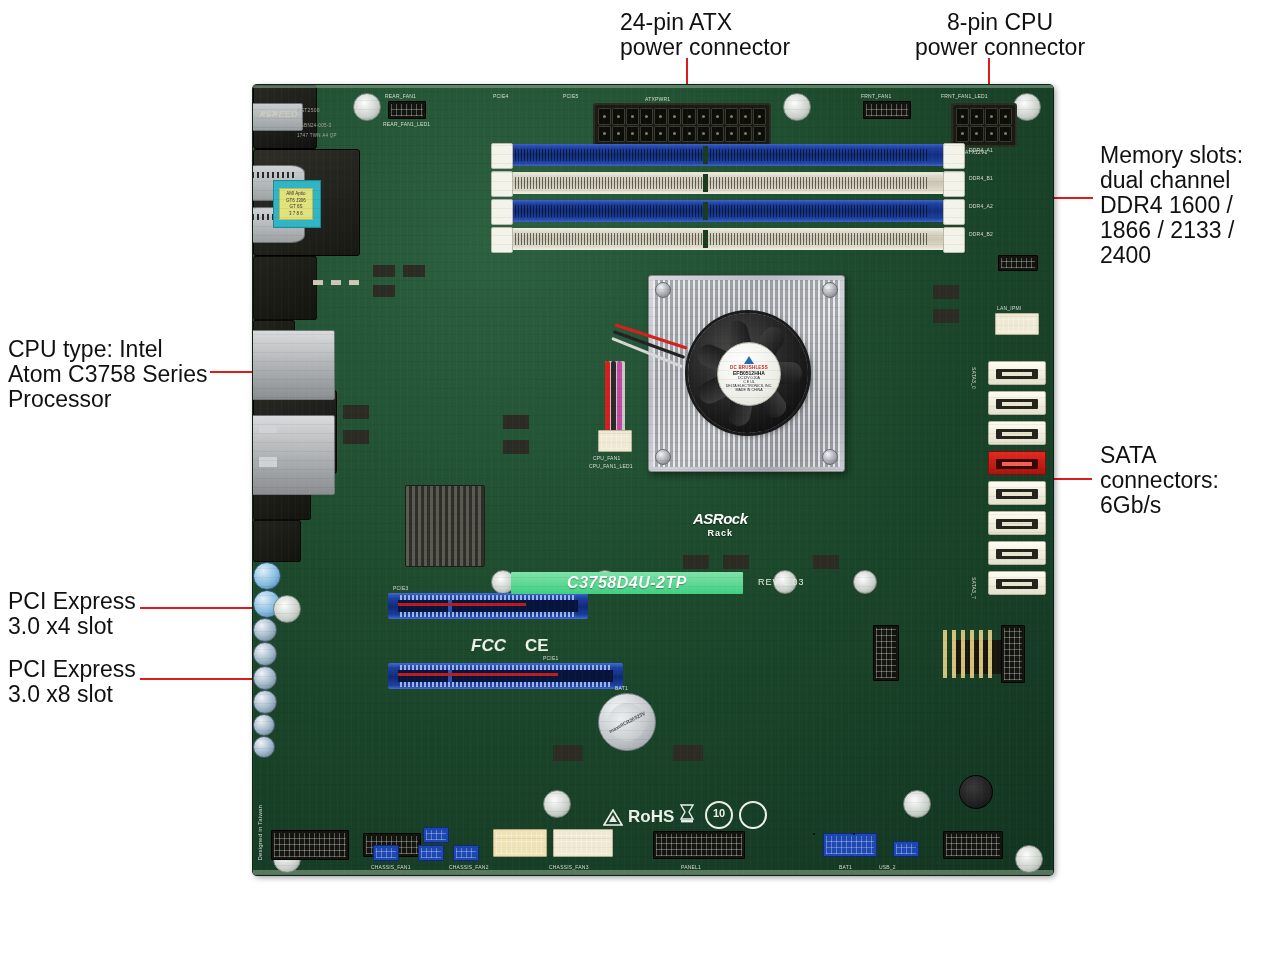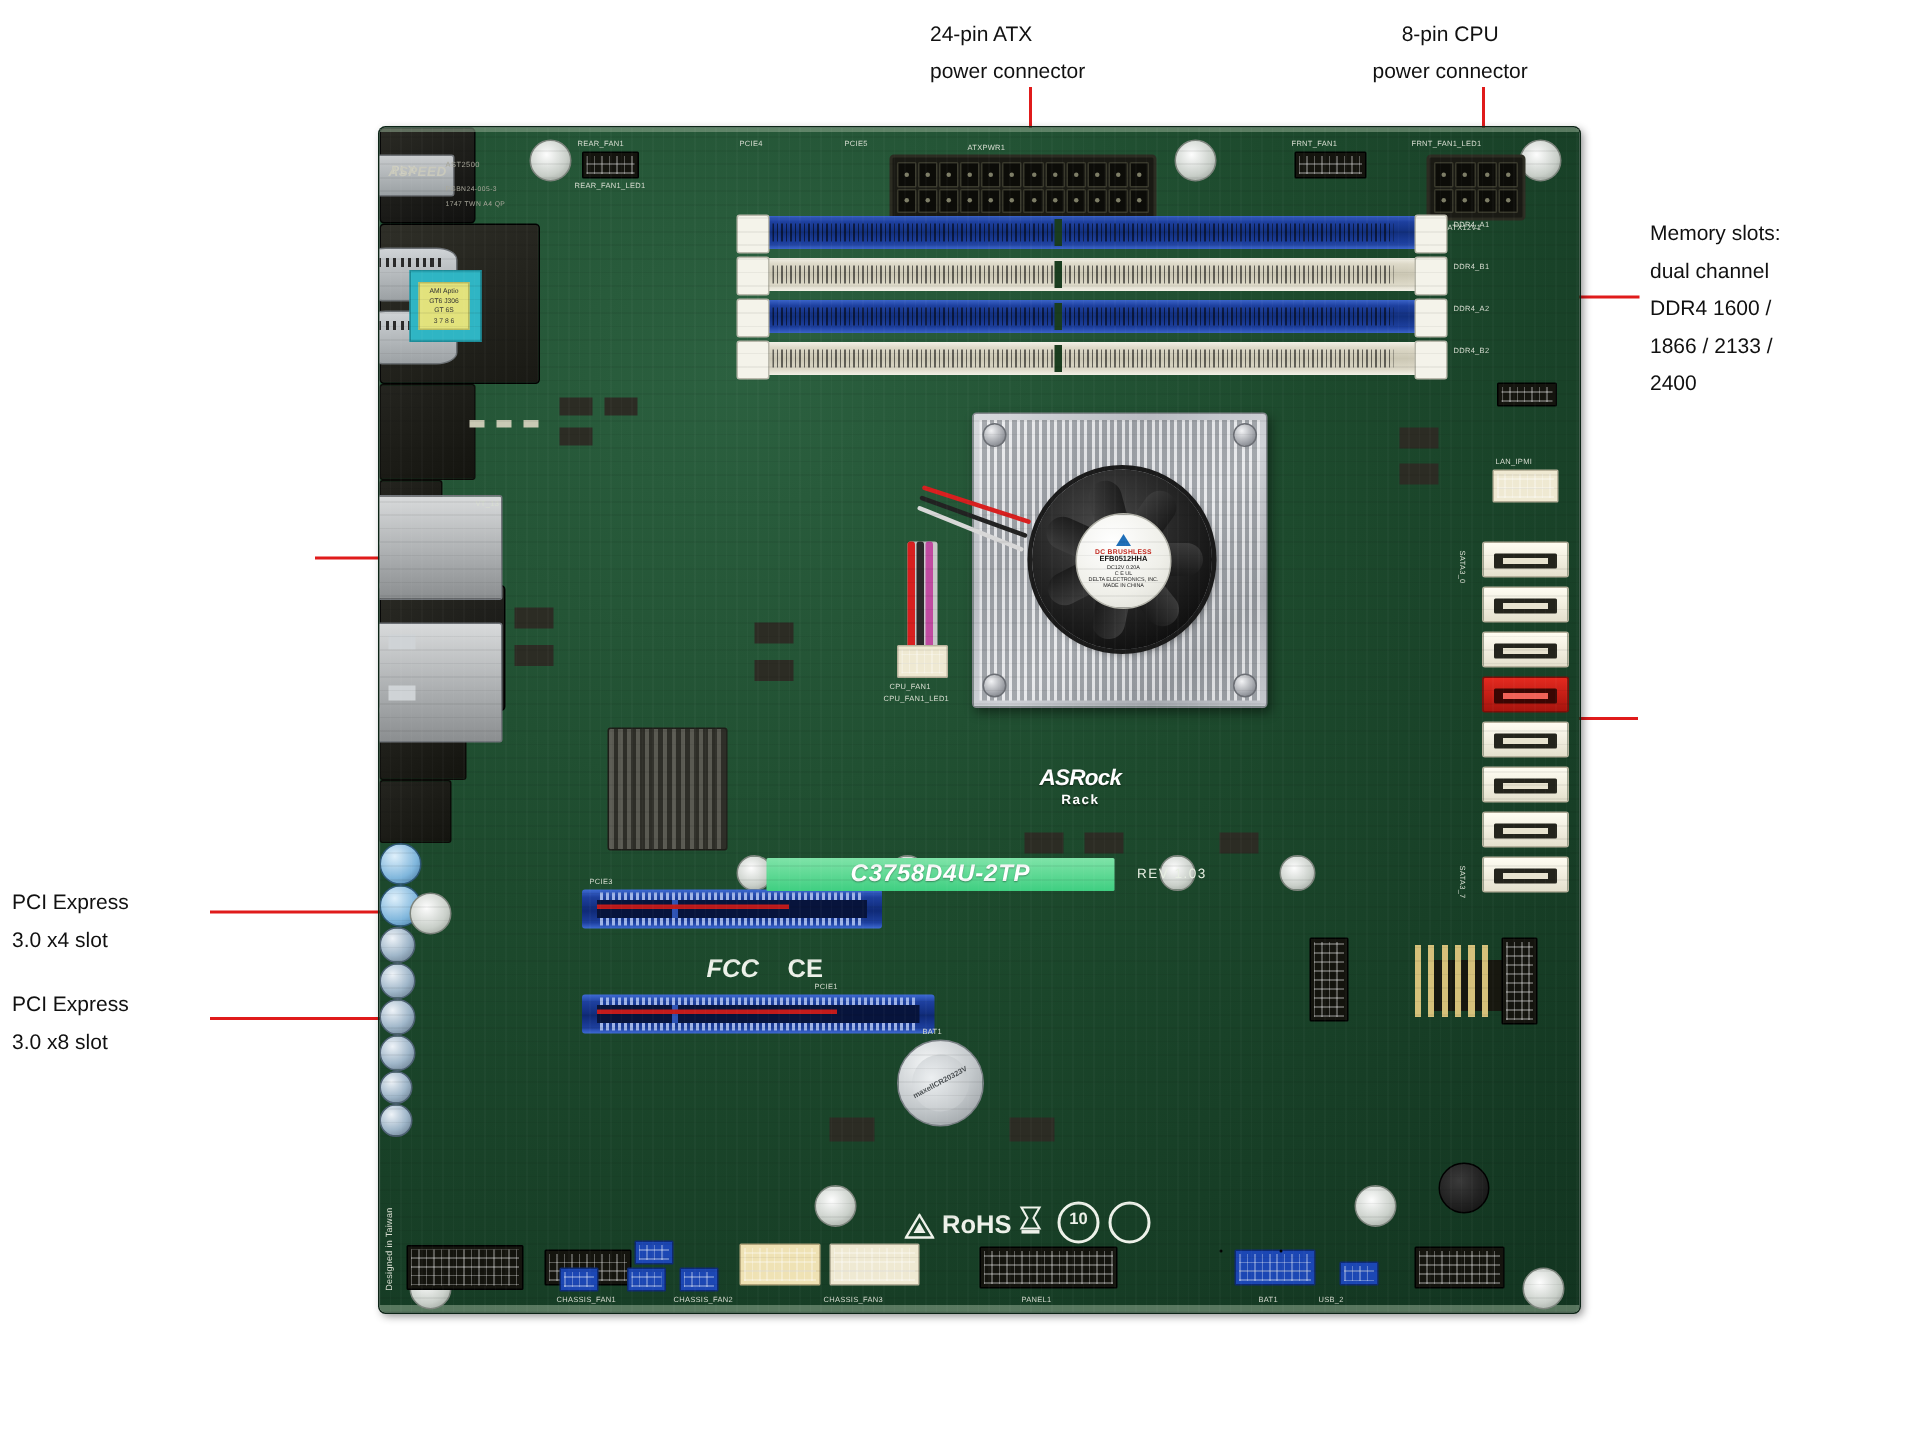--- a/index.html
+++ b/index.html
@@ -2,21 +2,21 @@
 <html><head>
 <meta charset="utf-8">
 <style>
   html,body{margin:0;padding:0;background:#fff;}
   body{width:1280px;height:960px;position:relative;overflow:hidden;
        font-family:"Liberation Sans","DejaVu Sans",sans-serif;color:#000;}
 
   .stage{position:absolute;left:0;top:0;width:1280px;height:960px;}
 
   
-  .callout{position:absolute;font-size:14px;line-height:25px;color:#111;white-space:pre-line;}
+  .callout{position:absolute;font-size:23px;line-height:25px;color:#111;white-space:pre-line;}
 
   
   .lead{position:absolute;background:#e01b1b;}
   .lead.h{height:2px;}
   .lead.v{width:2px;}
   .dot{position:absolute;width:7px;height:7px;border-radius:50%;background:#e01b1b;}
 
   
   .board{position:absolute;left:253px;top:85px;width:800px;height:790px;
      background:
@@ -158,20 +158,26 @@
 
   <div class="callout" style="left:620px;top:10px;">24-pin ATX
 power connector</div>
   <div class="callout" style="left:915px;top:10px;text-align:center;">8-pin CPU
 power connector</div>
   <div class="callout" style="left:1100px;top:143px;">Memory slots:
 dual channel
 DDR4 1600 /
 1866 / 2133 /
 2400</div>
+  <div class="callout" style="left:8px;top:337px;">CPU type: Intel
+Atom C3758 Series
+Processor</div>
+  <div class="callout" style="left:1100px;top:443px;">SATA
+connectors:
+6Gb/s</div>
   <div class="callout" style="left:8px;top:589px;">PCI Express
 3.0 x4 slot</div>
   <div class="callout" style="left:8px;top:657px;">PCI Express
 3.0 x8 slot</div>
 
   <div class="lead v" style="left:686px;top:58px;height:62px;"></div>
 
   <div class="lead v" style="left:988px;top:58px;height:58px;"></div>
 
   <div class="lead h" style="left:210px;top:371px;width:400px;"></div>

